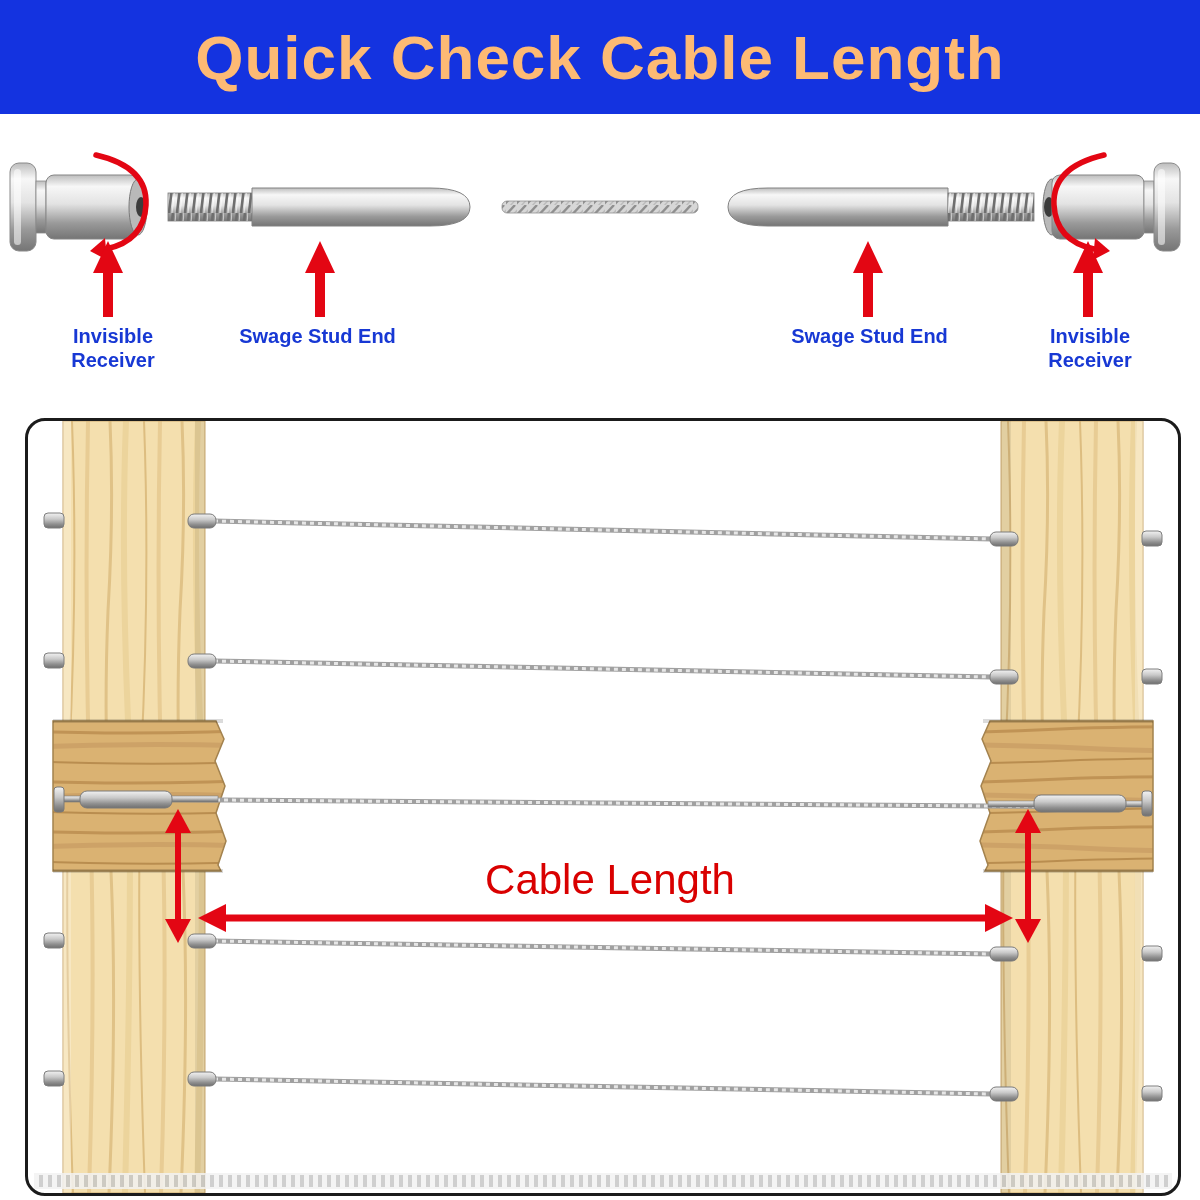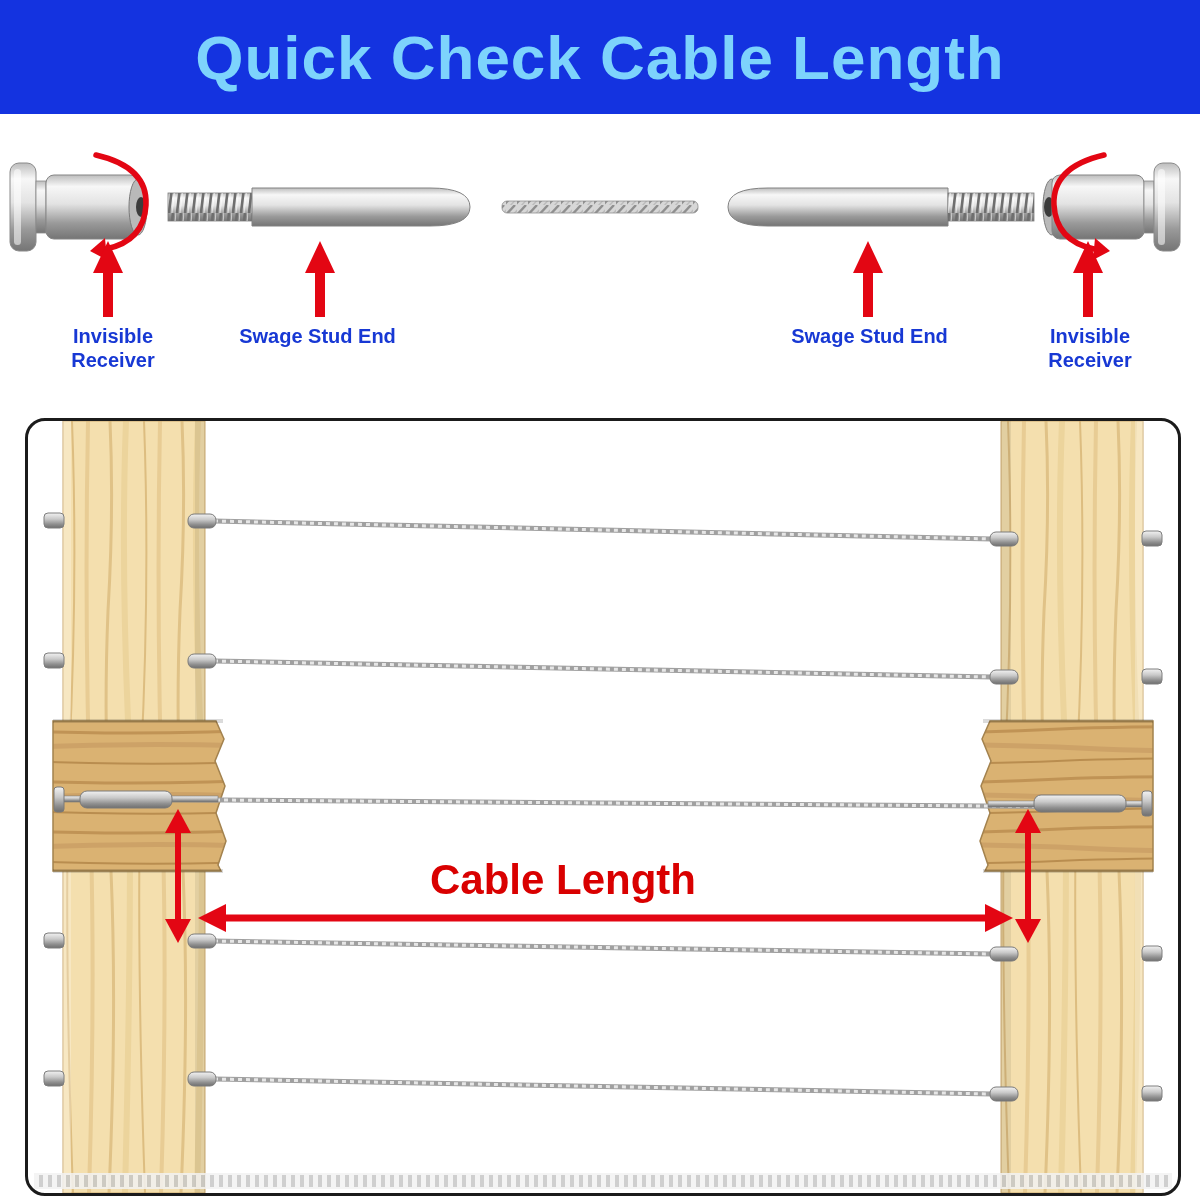--- a/index.html
+++ b/index.html
@@ -16,21 +16,21 @@
     top: 0; left: 0;
     width: 1200px;
     height: 114px;
     background: #1433e0;
     display: flex;
     align-items: center;
     justify-content: center;
   }
   .header h1 {
     margin: 0;
-    color: #7dd3fc;
+    color: #fdba74;
     font-size: 62px;
     font-weight: bold;
     letter-spacing: 1px;
   }
   .hw-svg-wrap {
     position: absolute;
     top: 145px; left: 0;
     width: 1200px;
     height: 175px;
   }
@@ -53,23 +53,24 @@
     border: 3px solid #1b1b1b;
     border-radius: 20px;
     overflow: hidden;
     background: #ffffff;
   }
   .illus svg { display: block; }
   .cable-length-label {
     position: absolute;
     left: 430px; top: 856px;
     width: 360px;
+    text-align: center;
     color: #d90000;
     font-size: 42px;
-    font-weight: bold;
+    font-weight: normal;
     white-space: nowrap;
   }
 </style>
 </head>
 <body>
 
 <div class="page">
 
   <div class="header">
     <h1>Quick Check Cable Length</h1>

